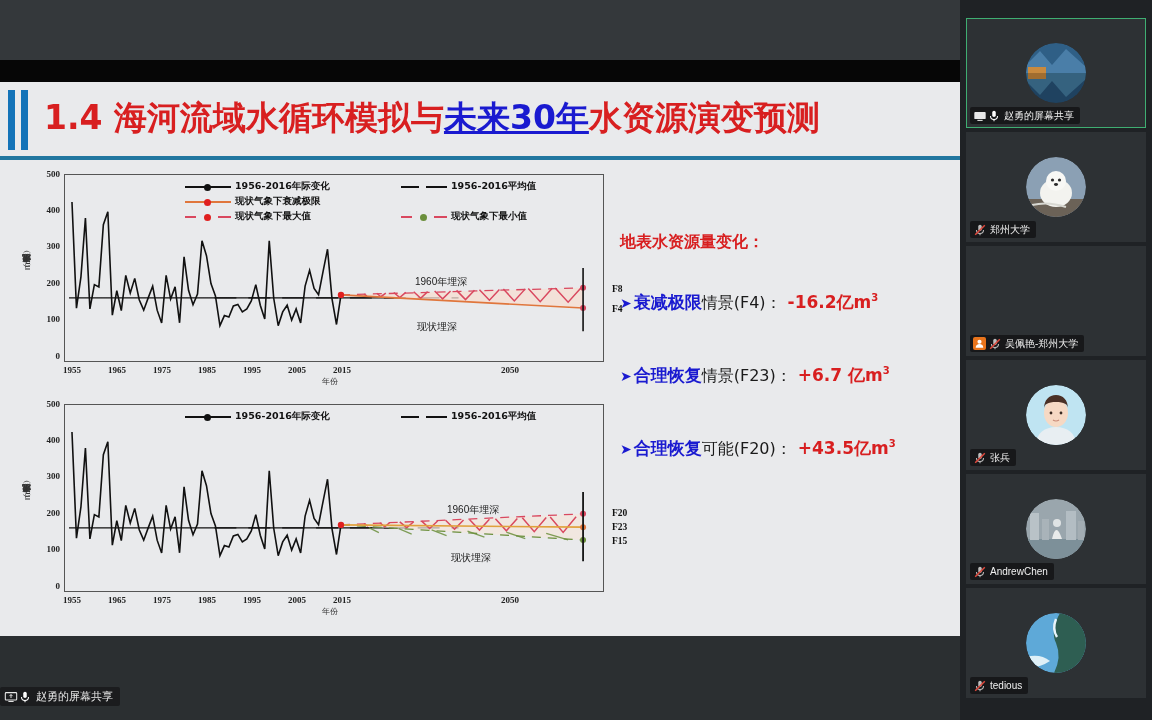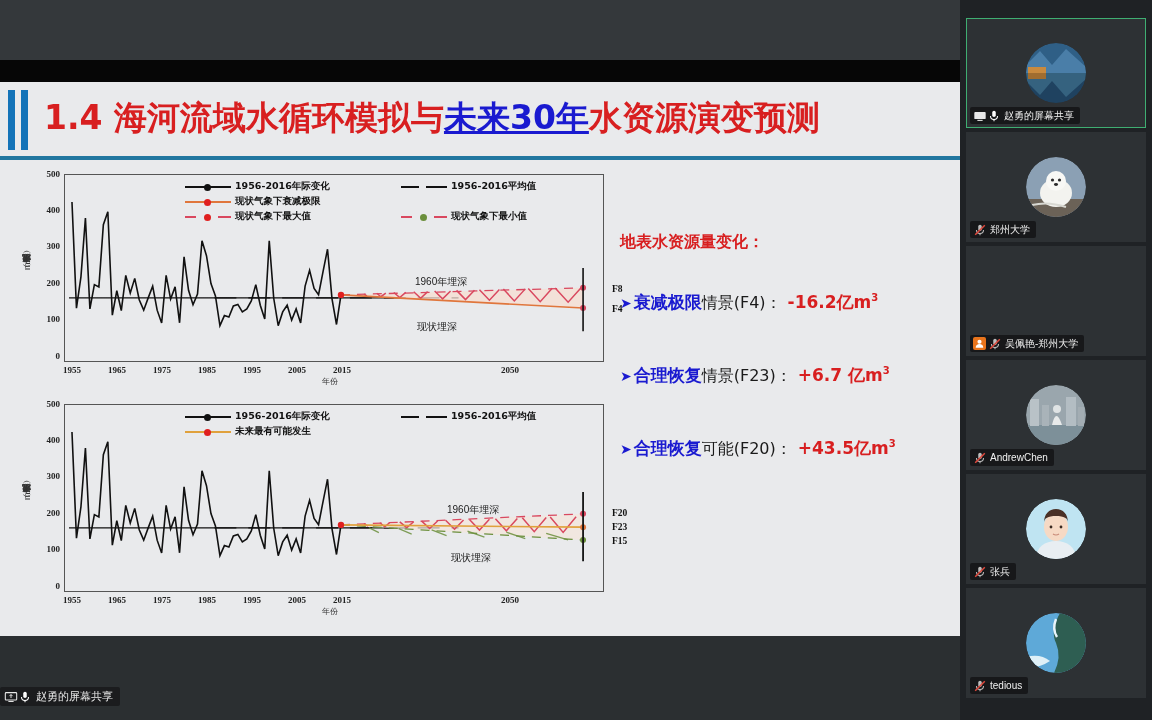--- a/index.html
+++ b/index.html
@@ -330,29 +330,20 @@
                   <span class="lg-txt">1956-2016年际变化</span>
                 </div>
                 <div class="legend-item w2">
                   <span class="lg-sym">
                     <i class="ln" style="left:0;width:18px;background:#111;"></i>
                     <i class="ln" style="left:25px;width:21px;background:#111;"></i>
                   </span>
                   <span class="lg-txt">1956-2016平均值</span>
                 </div>
               </div>
-              <div class="legend-row">
-                <div class="legend-item w1">
-                  <span class="lg-sym">
-                    <i class="ln" style="left:0;width:46px;background:#e0a13c;"></i>
-                    <i class="dot" style="background:#e02020;"></i>
-                  </span>
-                  <span class="lg-txt">未来最有可能发生</span>
-                </div>
-              </div>
             </div>
 
             <span class="ann" style="left:382px;top:98px;">1960年埋深</span>
             <span class="ann" style="left:386px;top:146px;">现状埋深</span>
           </div>
 
           <span class="fan-label" style="left:596px;top:112px;">F20</span>
           <span class="fan-label" style="left:596px;top:126px;">F23</span>
           <span class="fan-label" style="left:596px;top:140px;">F15</span>
 
@@ -505,20 +496,52 @@
             </svg>
         </span>
         <span class="nm">吴佩艳-郑州大学</span>
       </div>
     </div>
 
     <div class="tile">
       <div class="avatar">
         <svg viewBox="0 0 60 60">
             <defs>
+              <clipPath id="c5">
+                <circle cx="30" cy="30" r="30"></circle>
+              </clipPath>
+            </defs>
+          <g clip-path="url(#c5)">
+            <rect width="60" height="60" fill="#bfe4f2"></rect>
+            <path d="M10 60c0-12 9-18 20-18s20 6 20 18z" fill="#e8eef2"></path>
+            <ellipse cx="30" cy="28" rx="12" ry="14" fill="#f6d9c4"></ellipse>
+            <path d="M18 24c0-9 5-14 12-14s12 5 12 14c0-5-4-7-12-7s-12 2-12 7z" fill="#4a3026"></path>
+            <circle cx="25" cy="28" r="1.4" fill="#3a2a22"></circle>
+              <circle cx="35" cy="28" r="1.4" fill="#3a2a22"></circle>
+            <path d="M27 35q3 2 6 0" stroke="#c98a78" stroke-width="1.2" fill="none"></path>
+          </g>
+          </svg>
+      </div>
+      <div class="tile-label">
+        <span class="ico">
+          <svg viewBox="0 0 16 16">
+              <rect x="6" y="2" width="4" height="7" rx="2" fill="#bdbdbd"></rect>
+              <path d="M4 8a4 4 0 0 0 8 0" stroke="#bdbdbd" stroke-width="1.2" fill="none"></path>
+              <rect x="7.4" y="11.6" width="1.2" height="2.4" fill="#bdbdbd"></rect>
+              <line x1="2.5" y1="13.5" x2="13.5" y2="2.5" stroke="#e0483c" stroke-width="1.7"></line>
+            </svg>
+        </span>
+        <span class="nm">张兵</span>
+      </div>
+    </div>
+
+    <div class="tile">
+      <div class="avatar">
+        <svg viewBox="0 0 60 60">
+            <defs>
               <clipPath id="c4">
                 <circle cx="30" cy="30" r="30"></circle>
               </clipPath>
             </defs>
           <g clip-path="url(#c4)">
             <rect width="60" height="60" fill="#9aa6ad"></rect>
             <rect y="40" width="60" height="20" fill="#7d9099"></rect>
             <rect x="4" y="14" width="9" height="27" fill="#b9c2c7"></rect>
             <rect x="16" y="20" width="7" height="21" fill="#a9b3b9"></rect>
             <rect x="40" y="12" width="10" height="29" fill="#b3bdc3"></rect>
@@ -538,52 +561,20 @@
             </svg>
         </span>
         <span class="nm">AndrewChen</span>
       </div>
     </div>
 
     <div class="tile">
       <div class="avatar">
         <svg viewBox="0 0 60 60">
             <defs>
-              <clipPath id="c5">
-                <circle cx="30" cy="30" r="30"></circle>
-              </clipPath>
-            </defs>
-          <g clip-path="url(#c5)">
-            <rect width="60" height="60" fill="#bfe4f2"></rect>
-            <path d="M10 60c0-12 9-18 20-18s20 6 20 18z" fill="#e8eef2"></path>
-            <ellipse cx="30" cy="28" rx="12" ry="14" fill="#f6d9c4"></ellipse>
-            <path d="M18 24c0-9 5-14 12-14s12 5 12 14c0-5-4-7-12-7s-12 2-12 7z" fill="#4a3026"></path>
-            <circle cx="25" cy="28" r="1.4" fill="#3a2a22"></circle>
-              <circle cx="35" cy="28" r="1.4" fill="#3a2a22"></circle>
-            <path d="M27 35q3 2 6 0" stroke="#c98a78" stroke-width="1.2" fill="none"></path>
-          </g>
-          </svg>
-      </div>
-      <div class="tile-label">
-        <span class="ico">
-          <svg viewBox="0 0 16 16">
-              <rect x="6" y="2" width="4" height="7" rx="2" fill="#bdbdbd"></rect>
-              <path d="M4 8a4 4 0 0 0 8 0" stroke="#bdbdbd" stroke-width="1.2" fill="none"></path>
-              <rect x="7.4" y="11.6" width="1.2" height="2.4" fill="#bdbdbd"></rect>
-              <line x1="2.5" y1="13.5" x2="13.5" y2="2.5" stroke="#e0483c" stroke-width="1.7"></line>
-            </svg>
-        </span>
-        <span class="nm">张兵</span>
-      </div>
-    </div>
-
-    <div class="tile">
-      <div class="avatar">
-        <svg viewBox="0 0 60 60">
-            <defs>
               <clipPath id="c6">
                 <circle cx="30" cy="30" r="30"></circle>
               </clipPath>
             </defs>
           <g clip-path="url(#c6)">
             <rect width="60" height="60" fill="#5ea9d8"></rect>
             <path d="M34 0 Q24 18 30 30 Q36 44 28 60 L60 60 L60 0Z" fill="#2e5e52"></path>
             <path d="M0 44 Q14 40 24 48 Q12 56 0 54Z" fill="#dff0f7"></path>
             <path d="M30 6 Q26 16 31 24" stroke="#e8f4fa" stroke-width="2.4" fill="none"></path>
           </g>

